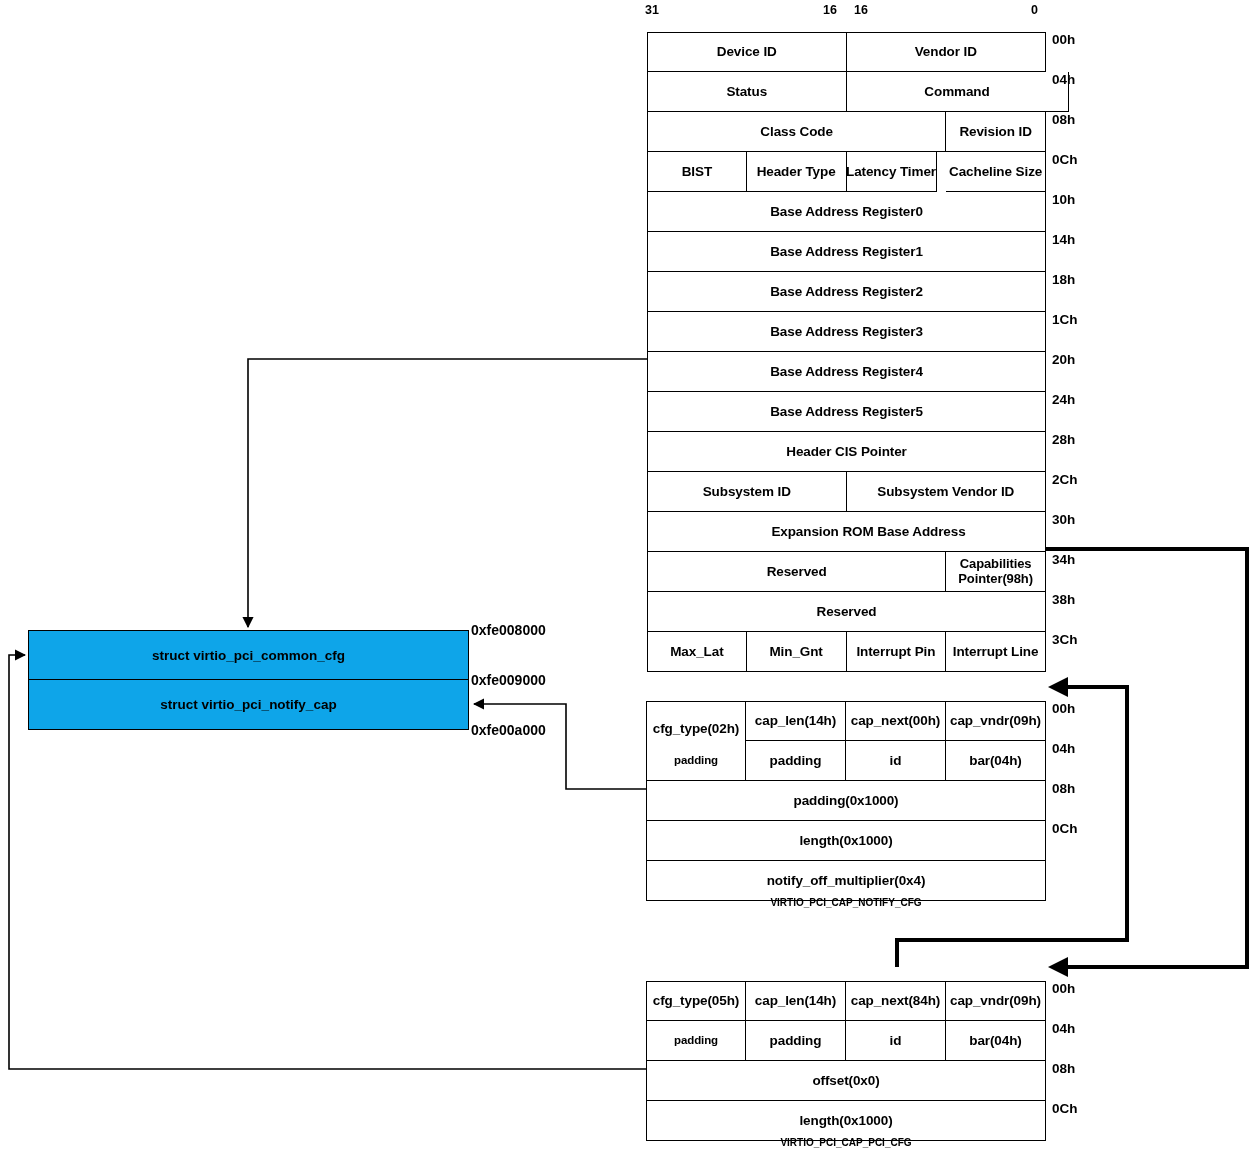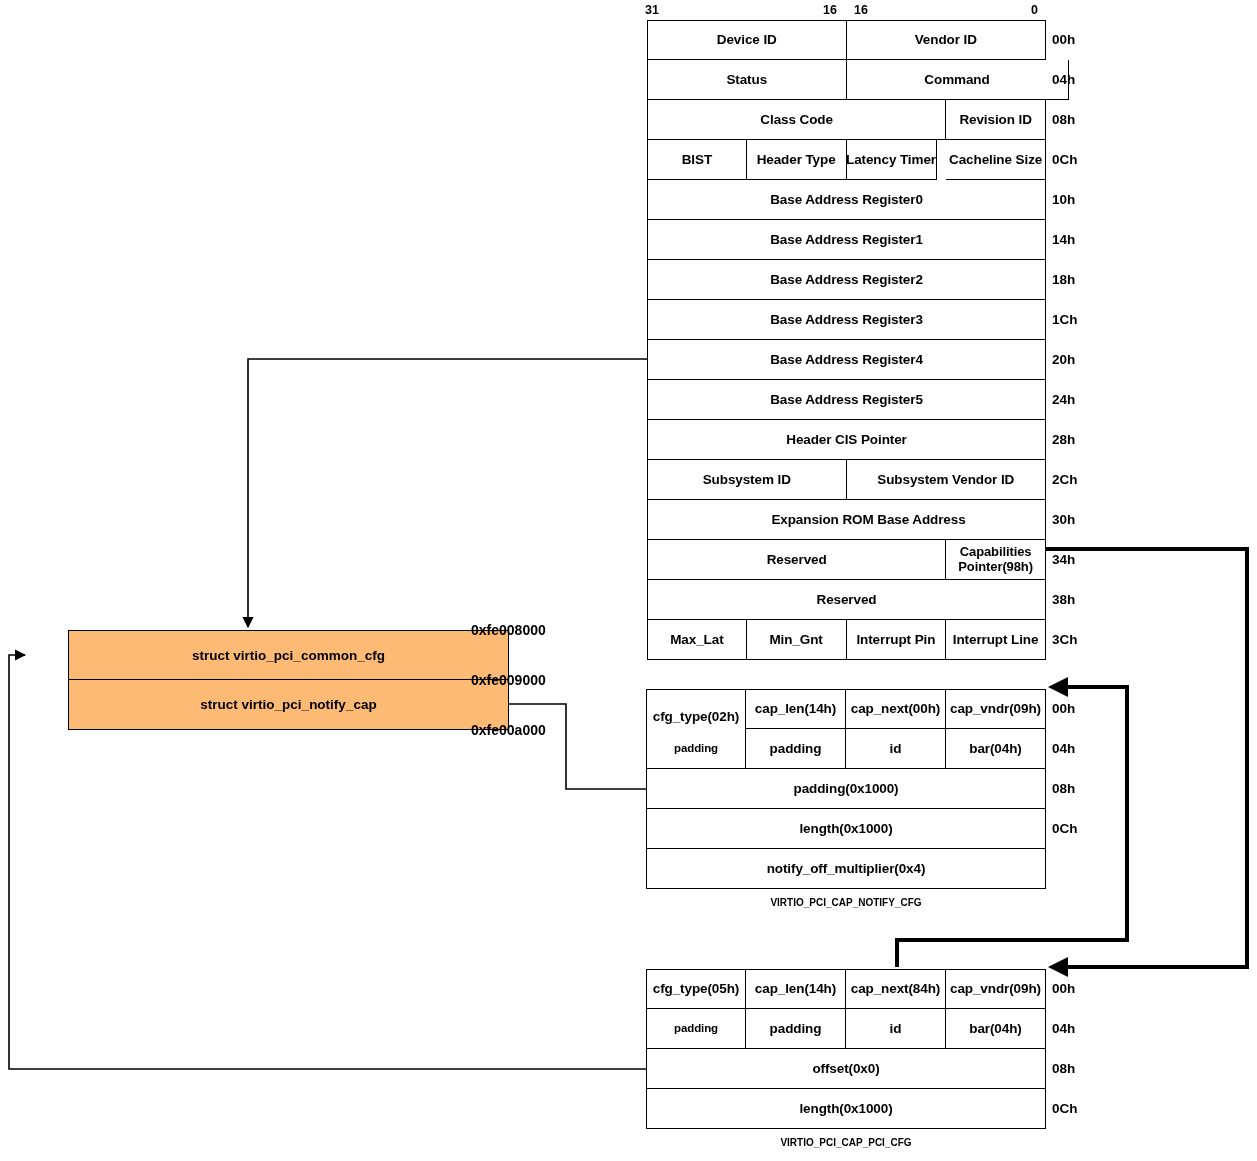--- a/index.html
+++ b/index.html
@@ -18,20 +18,21 @@
     display:flex;
     align-items:center;
     justify-content:center;
     text-align:center;
     font-weight:bold;
     font-size:13.5px;
     line-height:1.15;
     letter-spacing:-0.1px;
     white-space:nowrap;
     overflow:hidden;
+    margin-top:12px;
   }
   .cell.two-line{font-size:13px;line-height:1.15;white-space:normal;}
   .cell.small{font-size:11.5px;}
 
   
   .olabel{
     position:absolute;
     font-weight:bold;
     font-size:13.5px;
     line-height:1;
@@ -51,28 +52,27 @@
     line-height:1;
     white-space:nowrap;
     text-align:center;
   }
 
   
   .mbox{
     position:absolute;
     box-sizing:border-box;
     border:1.8px solid #000;
-    background:#fdba74;
+    background:#0ea5e9;
     display:flex;
     align-items:center;
     justify-content:center;
     font-weight:bold;
     font-size:13.5px;
     white-space:nowrap;
-    margin-left:40px;
   }
   .addr{
     position:absolute;
     font-weight:bold;
     font-size:14px;
     line-height:1;
     white-space:nowrap;
   }
 </style>
 </head>

